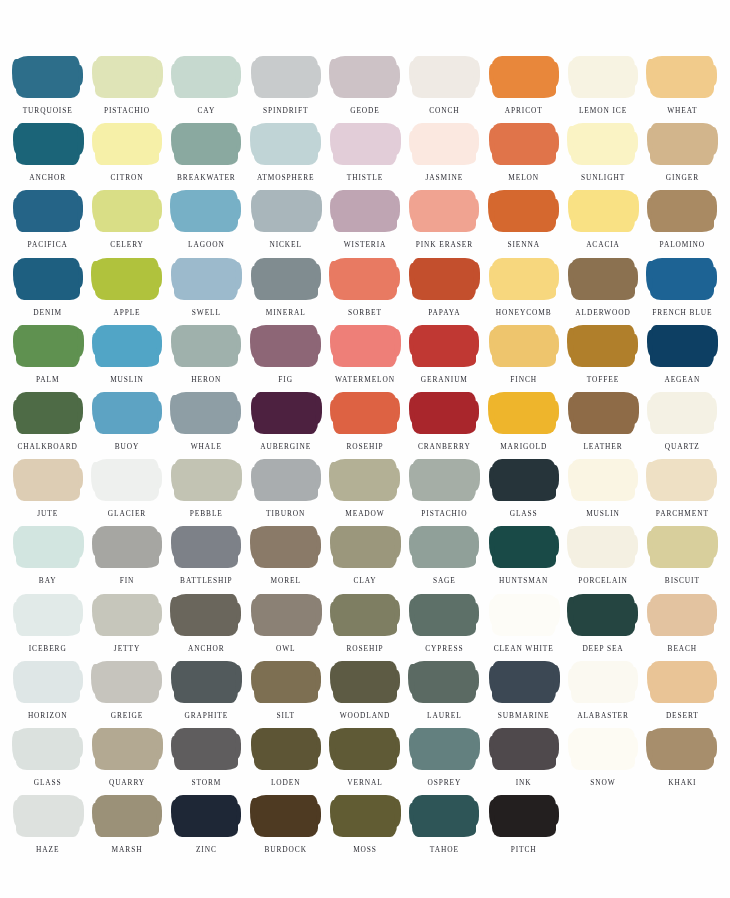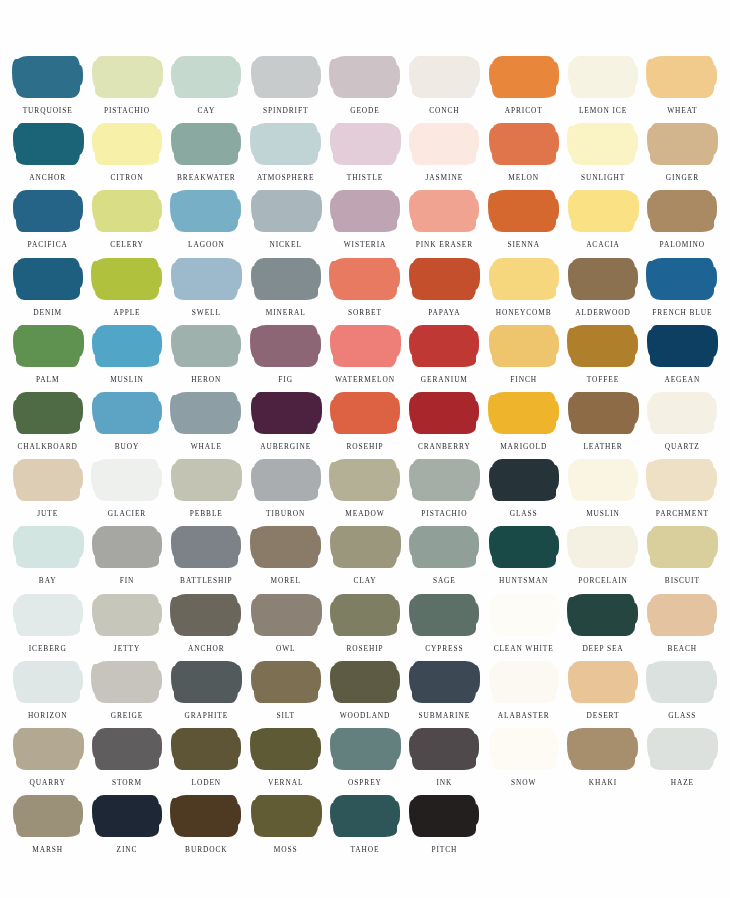--- a/index.html
+++ b/index.html
@@ -426,20 +426,24 @@
       </div>
       <div class="swatch-cell">
         <div class="paint v3" style="background: rgb(125, 111, 82);"></div>
         <div class="label">SILT</div>
       </div>
       <div class="swatch-cell">
         <div class="paint " style="background: rgb(93, 91, 68);"></div>
         <div class="label">WOODLAND</div>
       </div>
       <div class="swatch-cell">
+        <div class="paint v1" style="background: rgb(91, 106, 99);"></div>
+        <div class="label">LAUREL</div>
+      </div>
+      <div class="swatch-cell">
         <div class="paint v2" style="background: rgb(60, 72, 84);"></div>
         <div class="label">SUBMARINE</div>
       </div>
       <div class="swatch-cell">
         <div class="paint v3" style="background: rgb(251, 249, 241);"></div>
         <div class="label">ALABASTER</div>
       </div>
       <div class="swatch-cell">
         <div class="paint " style="background: rgb(233, 196, 150);"></div>
         <div class="label">DESERT</div>

